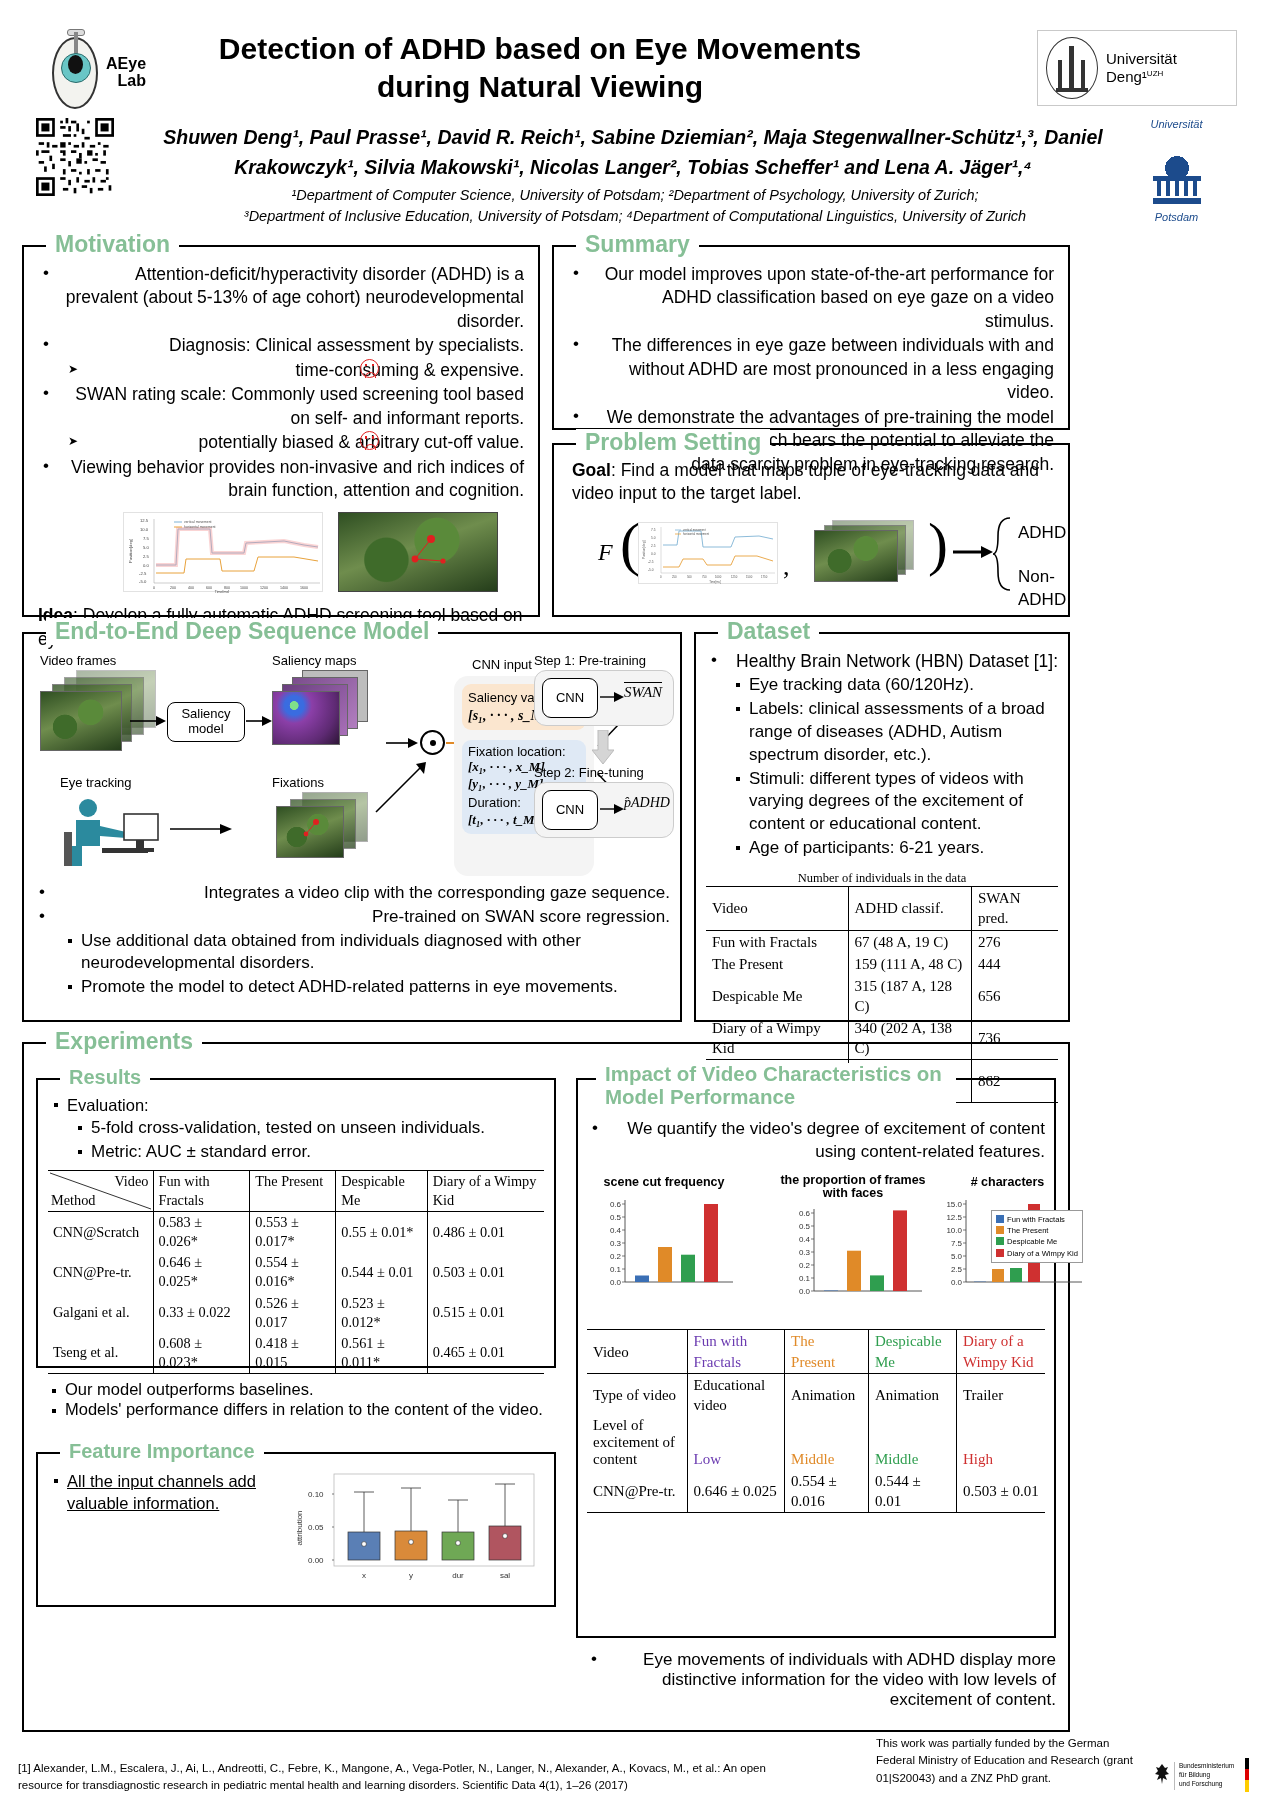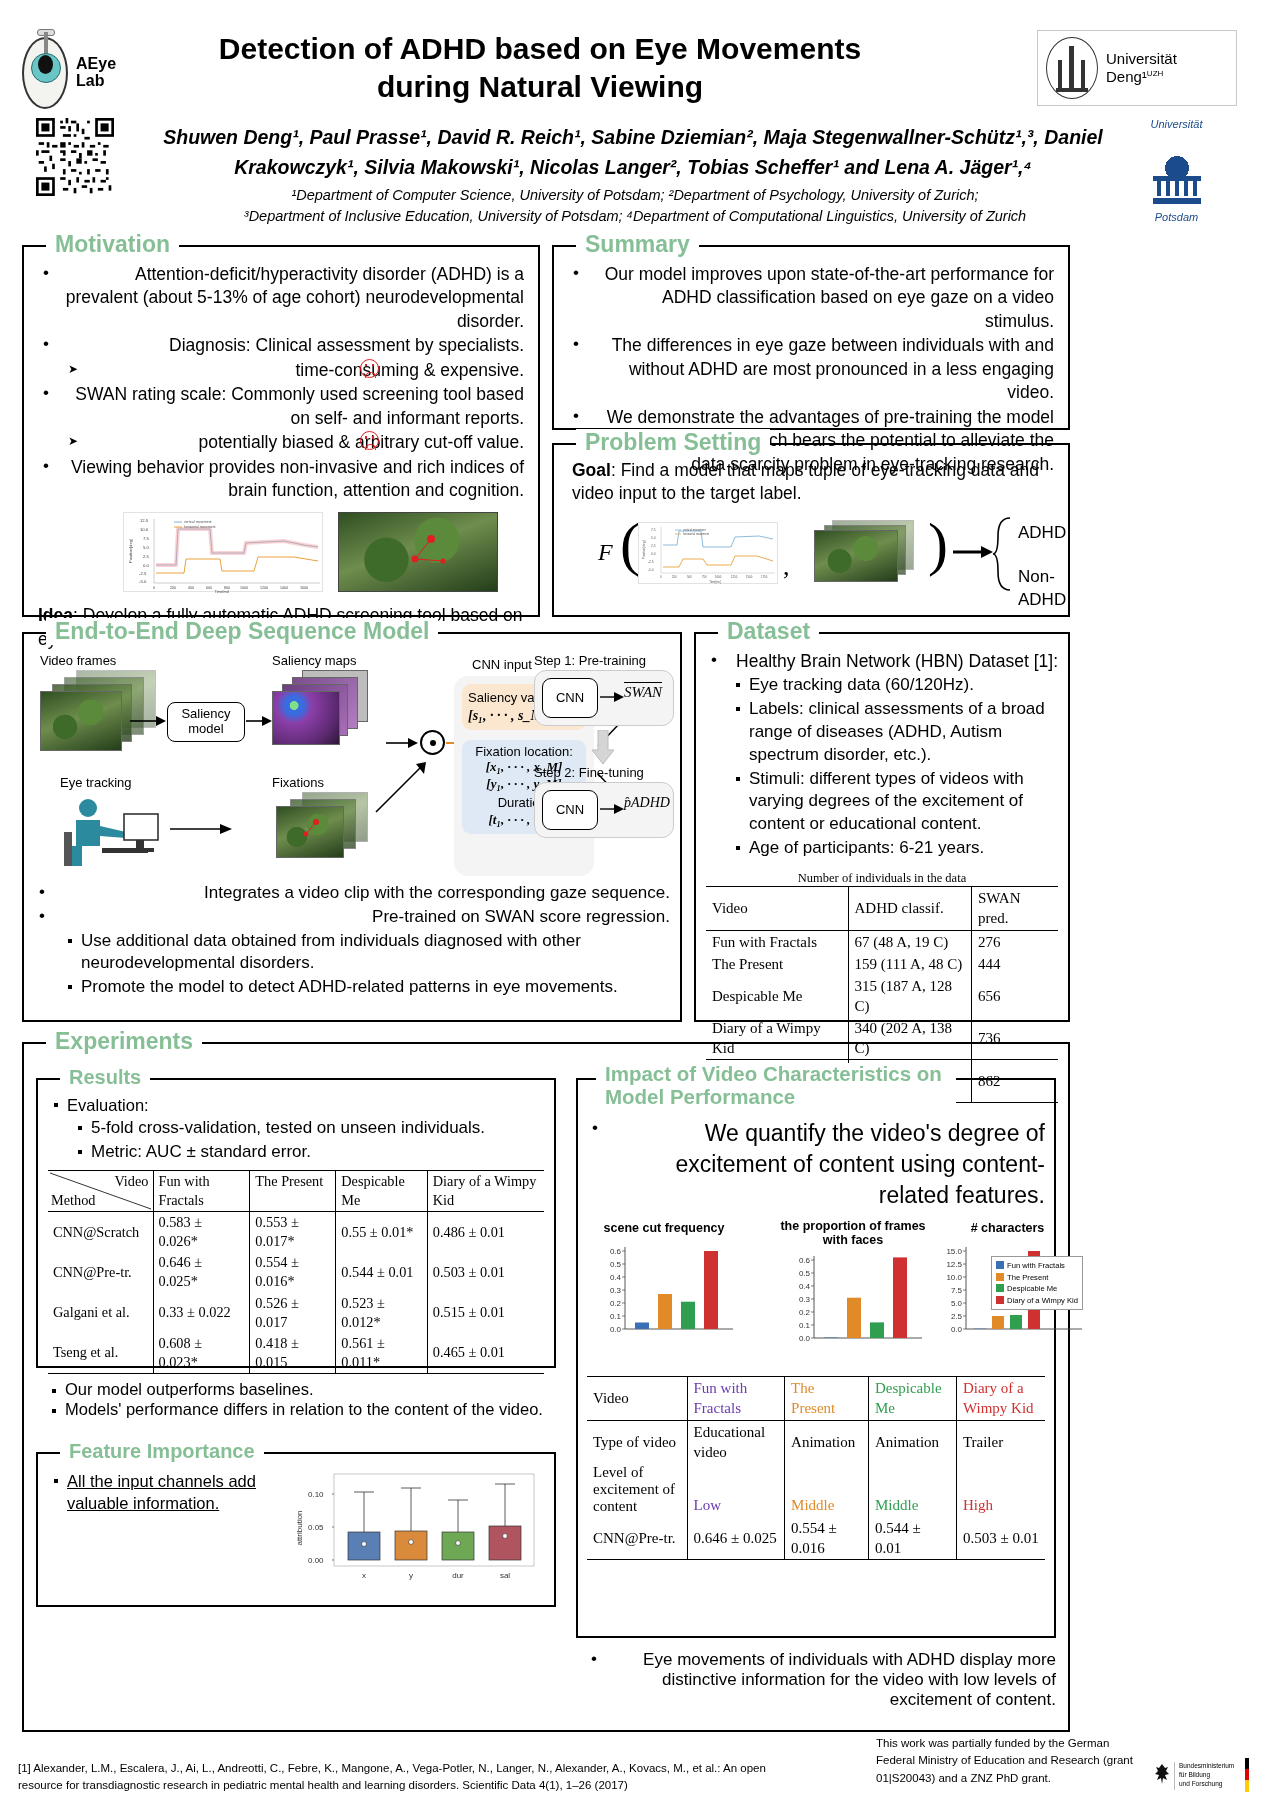--- a/index.html
+++ b/index.html
@@ -4,21 +4,21 @@
 <style>
   * { box-sizing: border-box; margin:0; padding:0; }
   body {
     width: 1271px; height: 1800px;
     background:#fff; color:#000;
     font-family:"Liberation Sans", sans-serif;
     position:relative; overflow:hidden;
   }
   
   .header { position:relative; height:230px; }
-  .aeye-logo { position:absolute; left:22px; top:30px; width:115px; height:85px; display:flex; align-items:center; }
+  .aeye-logo { position:absolute; left:52px; top:30px; width:115px; height:85px; display:flex; align-items:center;text-align:right; }
   .eye-oval { width:46px; height:72px; border:2px solid #333; border-radius:50%/50%; background:#f3f3ef; position:relative; }
   .eye-iris { position:absolute; left:7px; top:14px; width:30px; height:30px; border-radius:50%; background:#69c6c6; border:1px solid #2a6b6b;}
   .eye-pupil{ position:absolute; left:14px; top:16px; width:15px; height:19px; border-radius:50%; background:#111; }
   .eye-stem { position:absolute; left:20px; top:-7px; width:4px; height:22px; background:#888; }
   .eye-stem2{ position:absolute; left:13px; top:-10px; width:18px; height:7px; border:1px solid #777; border-radius:3px; background:#ddd;}
   .aeye-text{ margin-left:8px; font-weight:bold; font-size:16px; line-height:1.05; }
   .title {
     position:absolute; left:170px; top:30px; width:740px;
     text-align:center; font-weight:bold; font-size:30px; line-height:1.28;
   }
@@ -460,21 +460,21 @@
         <line x1="2" y1="50" x2="46" y2="6" stroke="#000" stroke-width="1.6"></line>
           <polygon points="42,2 52,0 50,12" fill="#000"></polygon>
       </svg>
 
       <div style="position:absolute; left:420px; top:24px; width:140px; height:200px; background:#f4f4f4; border-radius:14px;"></div>
       <div style="position:absolute; left:438px; top:4px;">CNN input</div>
       <div style="position:absolute; left:428px; top:32px; width:124px; padding:5px 6px; background:#fbe6cf; border-radius:9px; line-height:1.35;">
         <div>Saliency value:</div>
         <div style="font-family:'Liberation Serif',serif; font-style:italic; font-weight:bold; font-size:14px;">[s₁, · · · , s_M]</div>
       </div>
-      <div style="position:absolute; left:428px; top:88px; width:124px; padding:5px 6px; background:#dfe9f5; border-radius:9px; line-height:1.3; text-align:center;">
+      <div style="position:absolute; left:428px; top:88px; width:124px; padding:5px 6px; background:#dfe9f5; border-radius:9px; line-height:1.3; ">
         <div style="line-height:1.1;">Fixation location:</div>
         <div style="font-family:'Liberation Serif',serif; font-style:italic; font-weight:bold; font-size:13px;">[x₁, · · · , x_M]</div>
         <div style="font-family:'Liberation Serif',serif; font-style:italic; font-weight:bold; font-size:13px;">[y₁, · · · , y_M]</div>
         <div style="margin-top:2px;">Duration:</div>
         <div style="font-family:'Liberation Serif',serif; font-style:italic; font-weight:bold; font-size:13px;">[t₁, · · · , t_M]</div>
       </div>
 
       <svg style="position:absolute; left:562px; top:40px;" width="54" height="56">
         <line x1="2" y1="54" x2="46" y2="8" stroke="#000" stroke-width="1.5"></line>
           <polygon points="42,4 52,2 50,14" fill="#000"></polygon>
@@ -696,21 +696,21 @@
             <text x="211" y="108">sal</text>
         </g>
       </svg>
     </div>
   </div>
 </div>
 
 <div class="panel" style="left:576px; top:1078px; width:480px; height:560px;">
   <div class="legend two-line" style="left:18px;">Impact of Video Characteristics on Model Performance</div>
   <div class="body" style="padding:38px 9px 4px 9px;">
-    <ul class="b" style="font-size:23px;">
+    <ul class="b" style="font-size:17px;">
       <li>We quantify the video's degree of excitement of content using content-related features.</li>
     </ul>
 
     <div style="display:flex; gap:4px; margin-top:10px; padding-left:4px;">
 
       <div class="chart" style="width:146px;">
         <div class="cap">scene cut frequency</div>
         <svg width="146" height="112" viewBox="0 0 146 112">
           <g font-size="8" fill="#333" font-family="Liberation Sans" text-anchor="end">
             <text x="30" y="93">0.0</text>

